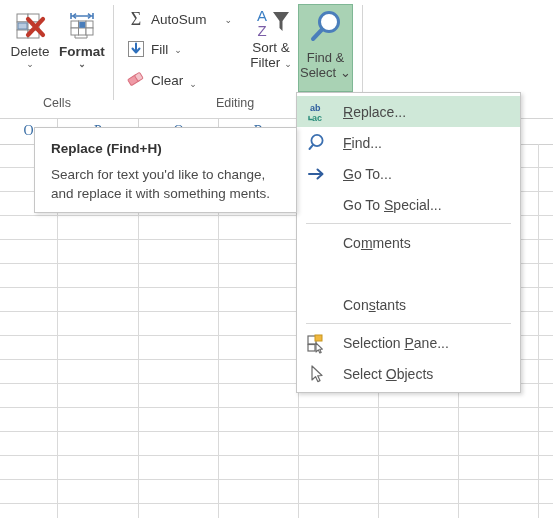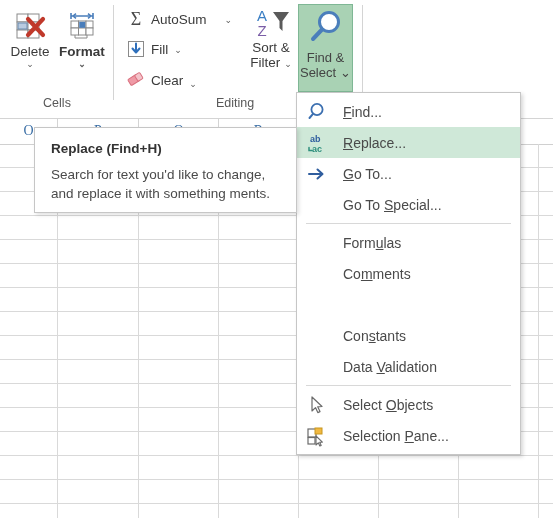--- a/index.html
+++ b/index.html
@@ -501,91 +501,83 @@
       <div class="bb-label">
         <span>Select</span><span class="bb-caret" style="display:inline; margin-left:4px;">⌄</span>
       </div>
     </div>
 
     <div class="grp-sep" style="left:362px; top:5px; height:95px;"></div>
     <div class="grp-label" style="left:180px; top:96px; width:110px;">Editing</div>
   </div>
 
   <div class="menu" id="menu">
-      <div class="menu-item">
-        <span class="mi-icon">
-          <svg width="26" height="24" viewBox="0 0 26 24">
-            <circle cx="13" cy="9.5" r="5.6" fill="none" stroke="#3b6fb0" stroke-width="1.8"></circle>
-            <path d="M9 13.8 L5.5 18" stroke="#3b6fb0" stroke-width="2" stroke-linecap="round"></path>
-          </svg>
-        </span>
-        <span class="mi-label"><u>F</u>ind...</span>
-      </div>
       <div class="menu-item highlight">
         <span class="mi-icon">
           <svg width="26" height="24" viewBox="0 0 26 24">
             <text x="6" y="10.5" font-family="Liberation Sans, sans-serif" font-size="9" font-weight="bold" fill="#2f5d9e">ab</text>
             <path d="M5 16.5 L5 19.5 L8 19.5" fill="none" stroke="#2f8f7d" stroke-width="1.5" stroke-linecap="round"></path>
             <text x="8" y="21" font-family="Liberation Sans, sans-serif" font-size="9" font-weight="bold" fill="#2f8f7d">ac</text>
           </svg>
         </span>
         <span class="mi-label"><u>R</u>eplace...</span>
       </div>
       <div class="menu-item">
         <span class="mi-icon">
           <svg width="26" height="24" viewBox="0 0 26 24">
+            <circle cx="13" cy="9.5" r="5.6" fill="none" stroke="#3b6fb0" stroke-width="1.8"></circle>
+            <path d="M9 13.8 L5.5 18" stroke="#3b6fb0" stroke-width="2" stroke-linecap="round"></path>
+          </svg>
+        </span>
+        <span class="mi-label"><u>F</u>ind...</span>
+      </div>
+      <div class="menu-item">
+        <span class="mi-icon">
+          <svg width="26" height="24" viewBox="0 0 26 24">
             <path d="M5 12 L18 12 M13.5 7.5 L18.5 12 L13.5 16.5" fill="none" stroke="#2f5d9e" stroke-width="2" stroke-linecap="round" stroke-linejoin="round"></path>
           </svg>
         </span>
         <span class="mi-label"><u>G</u>o To...</span>
       </div>
       <div class="menu-item">
         <span class="mi-icon"></span>
         <span class="mi-label">Go To <u>S</u>pecial...</span>
       </div>
       <div class="menu-sep"></div>
       <div class="menu-item">
         <span class="mi-icon"></span>
-        <span class="mi-label">Form<u>u</u>las</span>
-      </div>
-      <div class="menu-item">
-        <span class="mi-icon"></span>
         <span class="mi-label">Co<u>m</u>ments</span>
       </div>
       <div class="menu-item">
         <span class="mi-icon"></span>
       </div>
       <div class="menu-item">
         <span class="mi-icon"></span>
         <span class="mi-label">Con<u>s</u>tants</span>
       </div>
-      <div class="menu-item">
-        <span class="mi-icon"></span>
-        <span class="mi-label">Data <u>V</u>alidation</span>
-      </div>
       <div class="menu-sep"></div>
-      <div class="menu-item">
-        <span class="mi-icon">
-          <svg width="26" height="24" viewBox="0 0 26 24">
-            <path d="M8 4 L8 18 L11.5 14.6 L13.8 19.6 L16 18.6 L13.7 13.8 L18 13.5 Z" fill="#ffffff" stroke="#6b6b6b" stroke-width="1.2" stroke-linejoin="round"></path>
-          </svg>
-        </span>
-        <span class="mi-label">Select <u>O</u>bjects</span>
-      </div>
       <div class="menu-item">
         <span class="mi-icon">
           <svg width="26" height="24" viewBox="0 0 26 24">
             <rect x="4" y="5" width="8" height="8" fill="none" stroke="#6b6b6b" stroke-width="1.2"></rect>
             <rect x="11" y="4" width="7" height="6" fill="#f0b840" stroke="#c8961f" stroke-width="1"></rect>
             <rect x="4" y="13.5" width="7" height="6.5" fill="none" stroke="#6b6b6b" stroke-width="1.2"></rect>
             <path d="M12 12 L12 21 L14.3 18.8 L15.8 22 L17.2 21.4 L15.7 18.3 L18.4 18.1 Z" fill="#ffffff" stroke="#6b6b6b" stroke-width="1.1" stroke-linejoin="round"></path>
           </svg>
         </span>
         <span class="mi-label">Selection <u>P</u>ane...</span>
       </div>
+      <div class="menu-item">
+        <span class="mi-icon">
+          <svg width="26" height="24" viewBox="0 0 26 24">
+            <path d="M8 4 L8 18 L11.5 14.6 L13.8 19.6 L16 18.6 L13.7 13.8 L18 13.5 Z" fill="#ffffff" stroke="#6b6b6b" stroke-width="1.2" stroke-linejoin="round"></path>
+          </svg>
+        </span>
+        <span class="mi-label">Select <u>O</u>bjects</span>
+      </div>
     </div>
 
   <div class="tooltip">
     <div class="tt-title">Replace (Find+H)</div>
     <div class="tt-body">Search for text you'd like to change,</div>
     <div class="tt-body">and replace it with something ments.</div>
   </div>
 
 </div>
 

